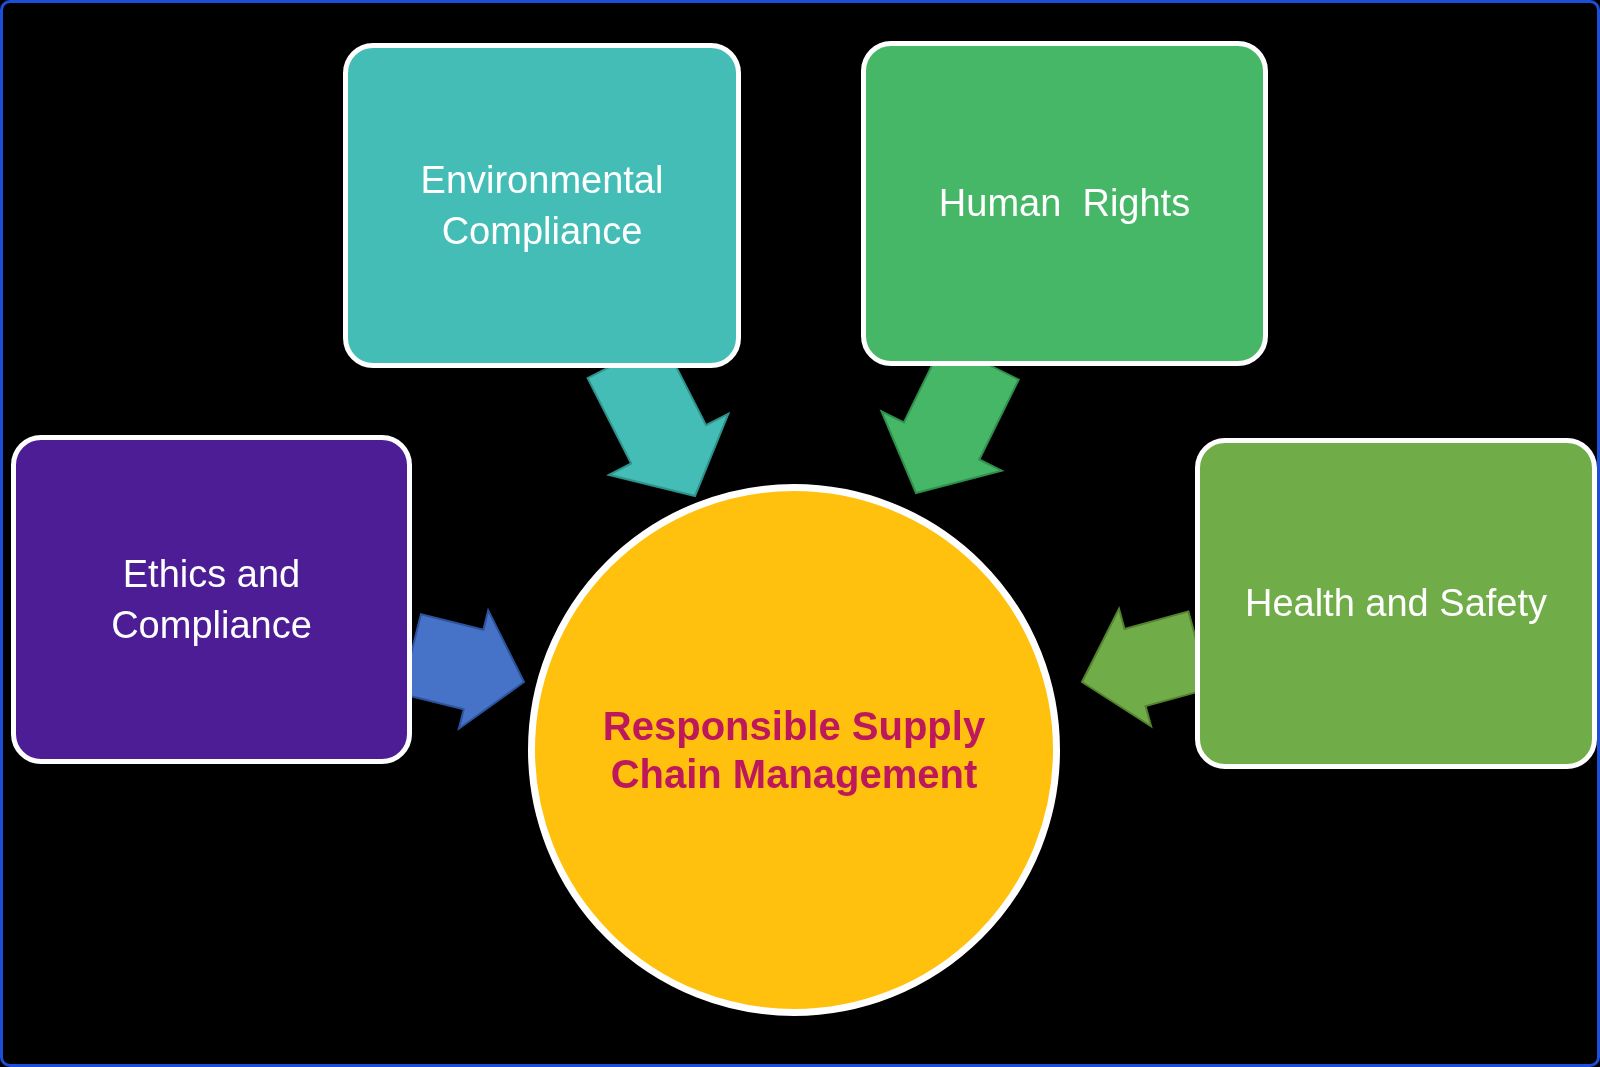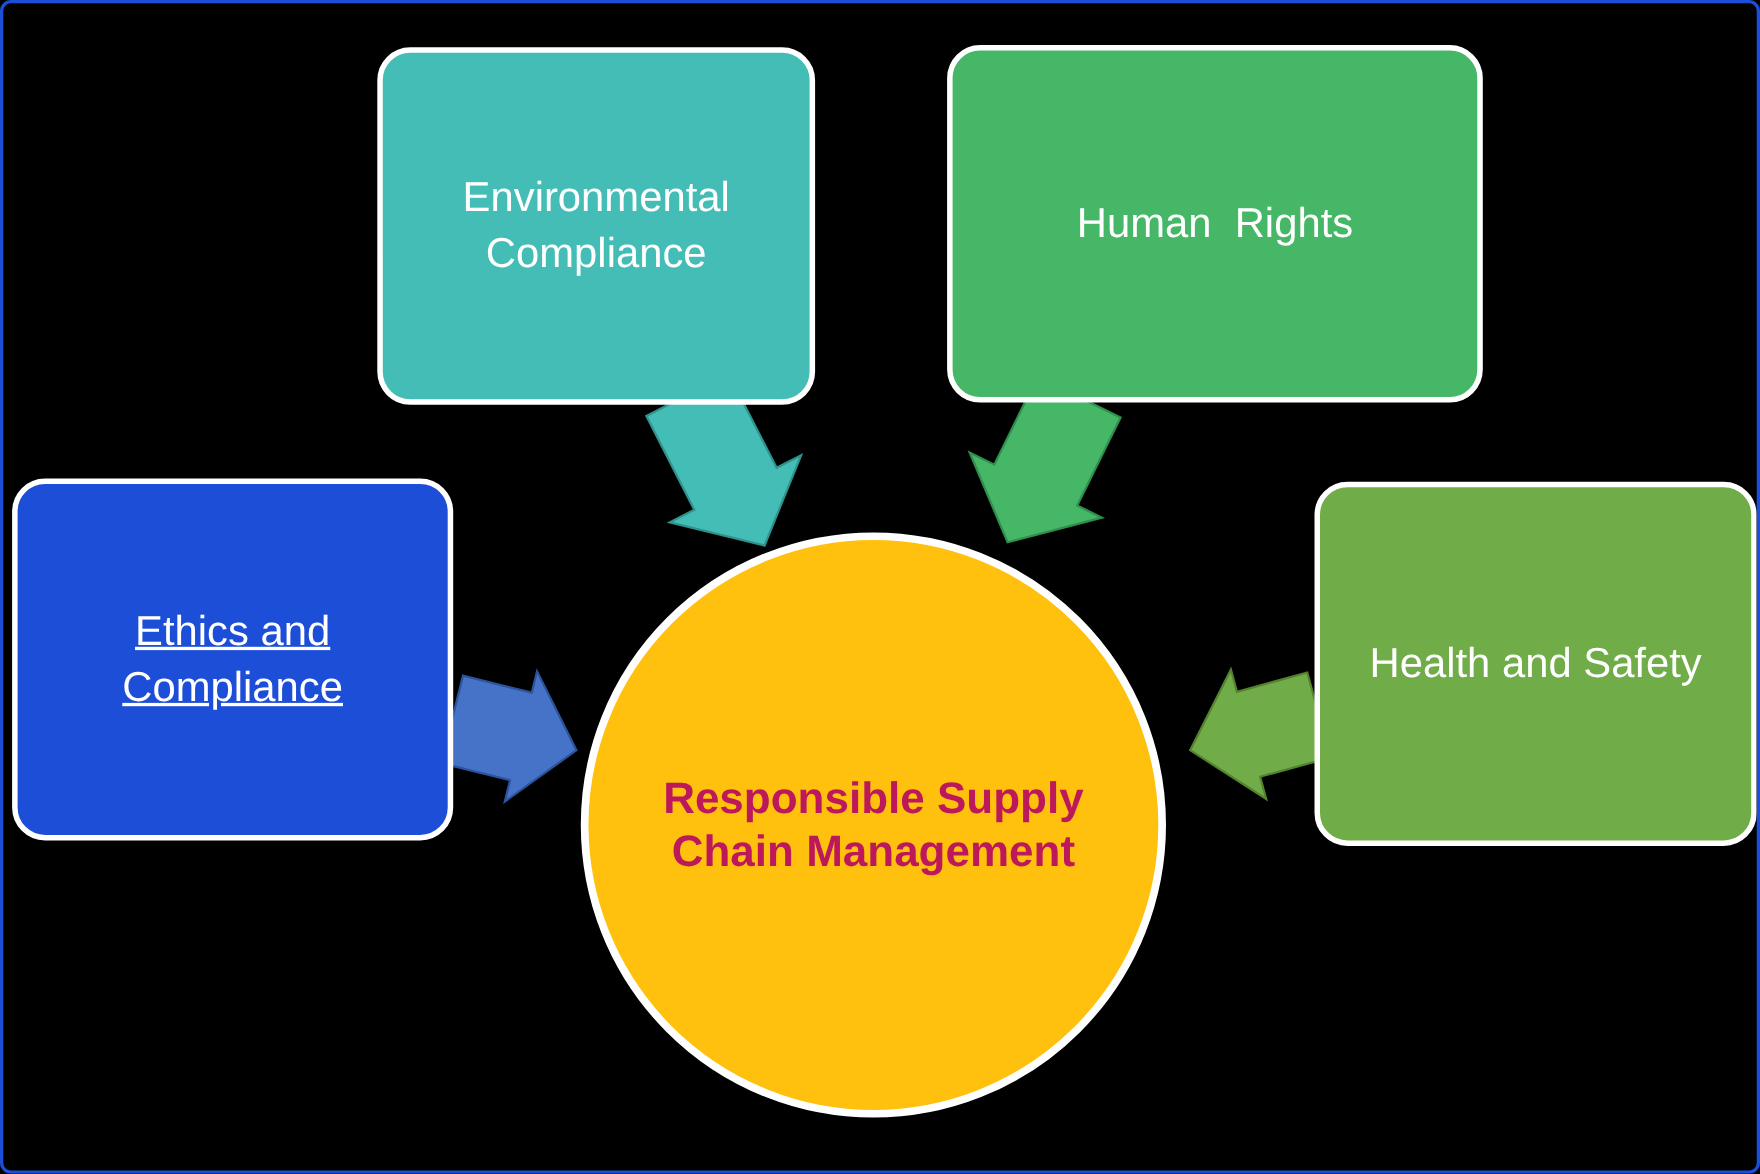--- a/index.html
+++ b/index.html
@@ -19,21 +19,21 @@
     box-sizing:border-box;
     border:5px solid #ffffff;
     border-radius:30px;
     display:flex;align-items:center;justify-content:center;
     text-align:center;
     font-size:38px;line-height:1.32;
     color:#ffffff;
     white-space:pre-wrap;
   }
   .node-0{left:340px;top:40px;width:398px;height:325px;}
-  .node-1{left:858px;top:38px;width:487px;height:325px;}
+  .node-1{left:858px;top:38px;width:407px;height:325px;}
   .node-2{left:8px;top:432px;width:401px;height:329px;}
   .node-3{left:1192px;top:435px;width:402px;height:331px;}
   .center-circle{
     position:absolute;
     left:525px;top:481px;width:532px;height:532px;
     box-sizing:border-box;
     border:7px solid #ffffff;
     border-radius:50%;
     display:flex;align-items:center;justify-content:center;
     text-align:center;
@@ -56,21 +56,21 @@
 
   <div class="node node-0" style="background: rgb(68, 189, 182); color: rgb(255, 255, 255); border-color: rgb(255, 255, 255);">
     <span>Environmental
 Compliance</span>
   </div>
 
   <div class="node node-1" style="background: rgb(70, 183, 102); color: rgb(255, 255, 255); border-color: rgb(255, 255, 255);">
     <span>Human  Rights</span>
   </div>
 
-  <div class="node node-2" style="background: #1d4ed8; color: rgb(255, 255, 255); border-color: rgb(255, 255, 255); text-decoration: underline;">
+  <div class="node node-2" style="background: #4c1d95; color: rgb(255, 255, 255); border-color: rgb(255, 255, 255);">
     <span>Ethics and
 Compliance</span>
   </div>
 
   <div class="node node-3" style="background: rgb(112, 172, 71); color: rgb(255, 255, 255); border-color: rgb(255, 255, 255);">
     <span>Health and Safety</span>
   </div>
 
   <div class="center-circle" style="background: rgb(255, 193, 13); color: #be185d; border-color: rgb(255, 255, 255);">
     <span>Responsible Supply

